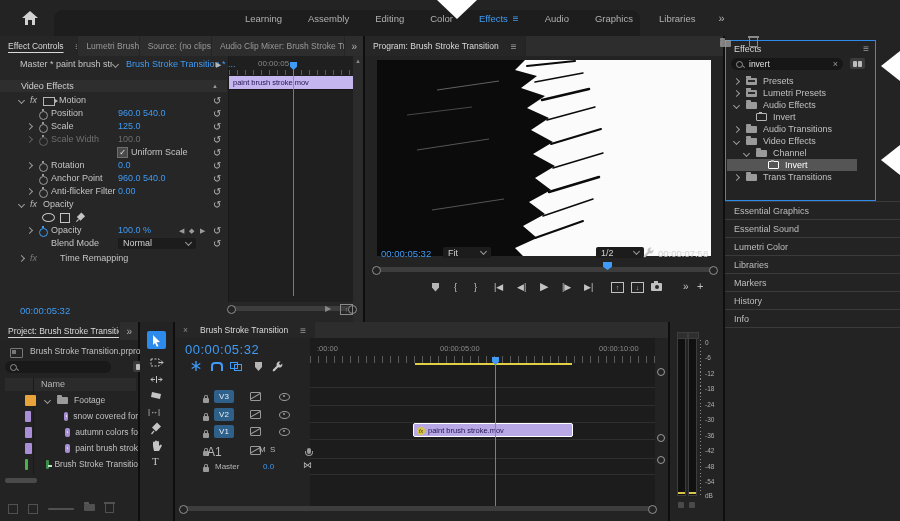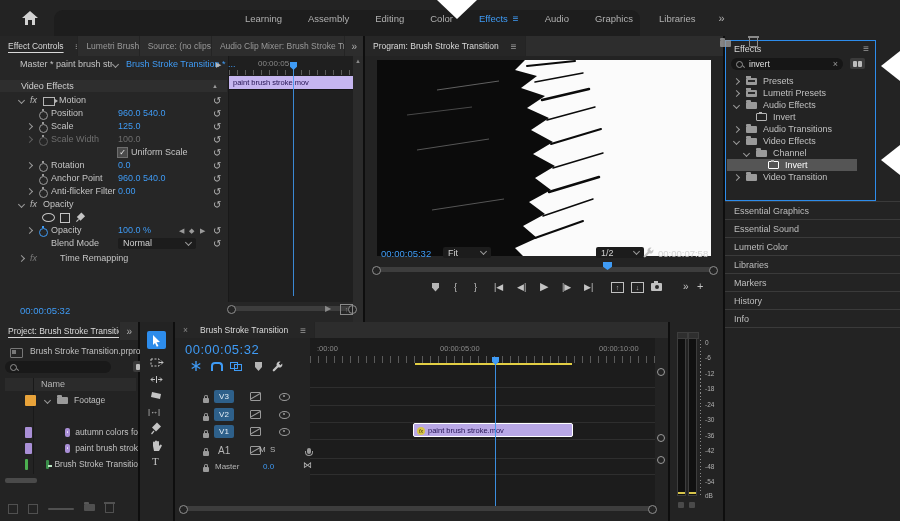--- a/index.html
+++ b/index.html
@@ -411,21 +411,21 @@
           <span class="i-fold" style="margin-left:7px"></span>
           <span style="margin-left:6px">Channel</span>
         </div>
       <div class="tree-row sel" style="top:118px">
           <span class="i-fx16" style="margin-left:41px;border-color:#fff"></span>
           <span style="margin-left:6px">Invert</span>
         </div>
       <div class="tree-row" style="top:130px">
           <span class="cv r" style="margin-left:7px"></span>
           <span class="i-fold" style="margin-left:7px"></span>
-          <span style="margin-left:6px">Video Transition</span>
+          <span style="margin-left:6px">Trans Transitions</span>
         </div>
       
       <span class="i-fold abs" style="right:24px;bottom:5px;opacity:.8"></span>
       <span class="i-trash abs" style="right:8px;bottom:5px"></span>
     </div>
 
     <div class="side-hdr" style="top:165px">
         <span>Essential Graphics</span>
       </div>
     <div class="side-hdr" style="top:183px">
@@ -464,20 +464,25 @@
     <span class="i-binoc abs" style="left:117px;top:39px"></span>
     <div class="abs" style="left:5px;top:56px;right:2px;height:13px;background:#2b2b2b;line-height:13px">
       <span style="position:absolute;left:36px;color:#b5b5b5">Name</span>
     </div>
     <div class="abs" style="left:33px;top:56px;width:1px;height:96px;background:#191919"></div>
     <div class="prow" style="top:70px">
       <span class="swatch" style="margin-left:25px;background:#e8a33a"></span>
       <span class="cv d" style="margin-left:9px"></span>
       <span class="i-fold" style="margin-left:7px"></span>
       <span style="margin-left:6px">Footage</span>
+    </div>
+    <div class="prow" style="top:86px">
+      <span class="swatch" style="margin-left:25px;background:#a98fd6"></span>
+      <span class="i-clip" style="margin-left:33px"></span>
+      <span style="margin-left:5px">snow covered for</span>
     </div>
     <div class="prow" style="top:118px">
       <span class="swatch" style="margin-left:25px;background:#a98fd6"></span>
       <span class="i-clip" style="margin-left:33px"></span>
       <span style="margin-left:5px">paint brush strok</span>
     </div>
     <div class="prow" style="top:102px">
       <span class="swatch" style="margin-left:25px;background:#a98fd6"></span>
       <span class="i-clip" style="margin-left:33px"></span>
       <span style="margin-left:5px">autumn colors fo</span>
@@ -583,21 +588,21 @@
     
     <div class="abs" style="left:0;top:101px;width:135px;height:17px">
       <span class="i-lock abs" style="left:28px;top:6px"></span>
       <span class="trk-box" style="left:39px;top:2px">V1</span>
       <span class="i-sync abs" style="left:66px;top:4px"></span>
       <span class="i-eye abs" style="left:82px;top:4px"></span>
     </div>
     
     <div class="abs" style="left:0;top:120px;width:135px;height:16px">
       <span class="i-lock abs" style="left:28px;top:5px"></span>
-      <span class="abs" style="left:43px;top:3px;color:#b5b5b5;font-size:10px">A1</span>
+      <span class="abs" style="left:32px;top:3px;color:#b5b5b5;font-size:12px">A1</span>
       <span class="i-sync abs" style="left:66px;top:4px"></span>
       <span class="abs" style="left:84px;top:3px;color:#b5b5b5;font-size:8px">M</span>
       <span class="abs" style="left:95px;top:3px;color:#b5b5b5;font-size:8px">S</span>
       <span class="i-mic abs" style="left:110px;top:3px"></span>
     </div>
     
     <div class="abs" style="left:0;top:137px;width:135px;height:15px">
       <span class="i-lock abs" style="left:28px;top:5px"></span>
       <span class="abs" style="left:40px;top:3px;color:#b5b5b5;font-size:8px">Master</span>
       <span class="abs val" style="left:88px;top:3px;font-size:8px">0.0</span>

